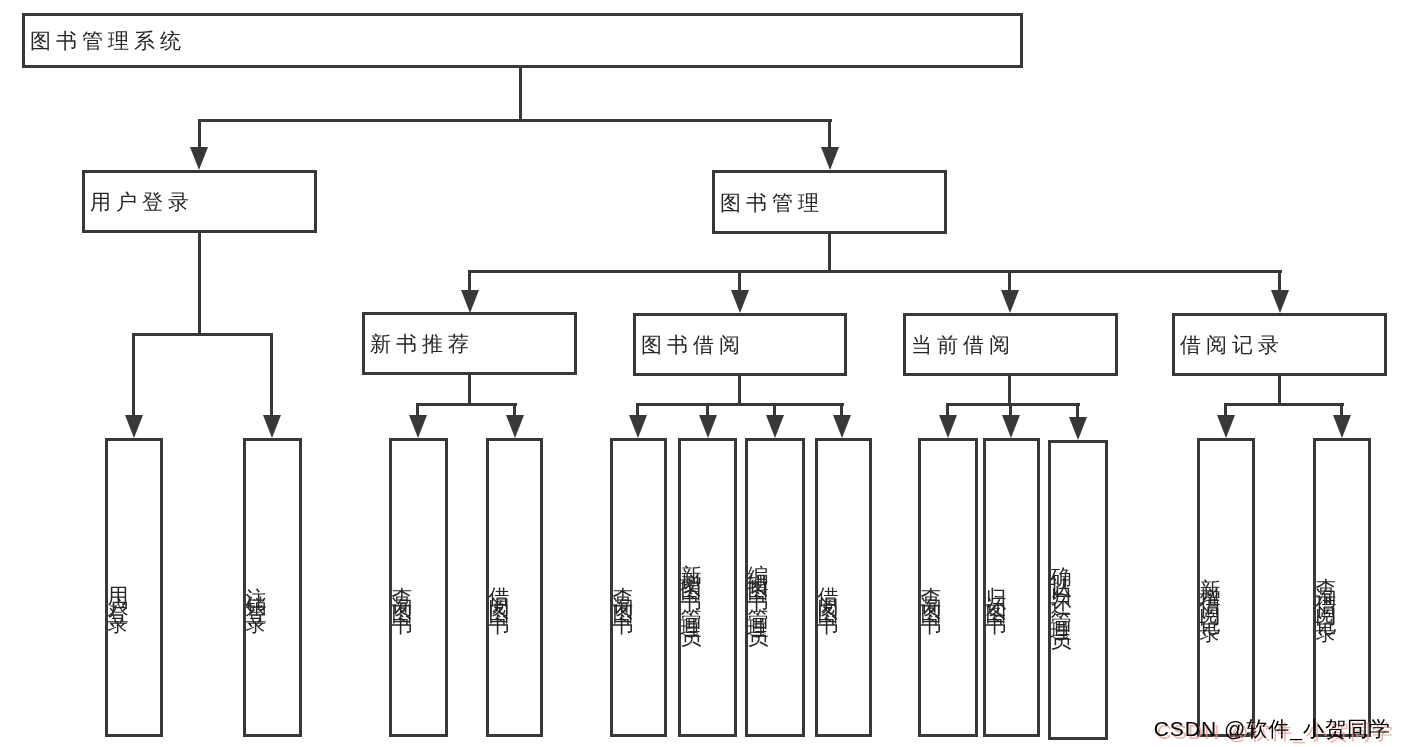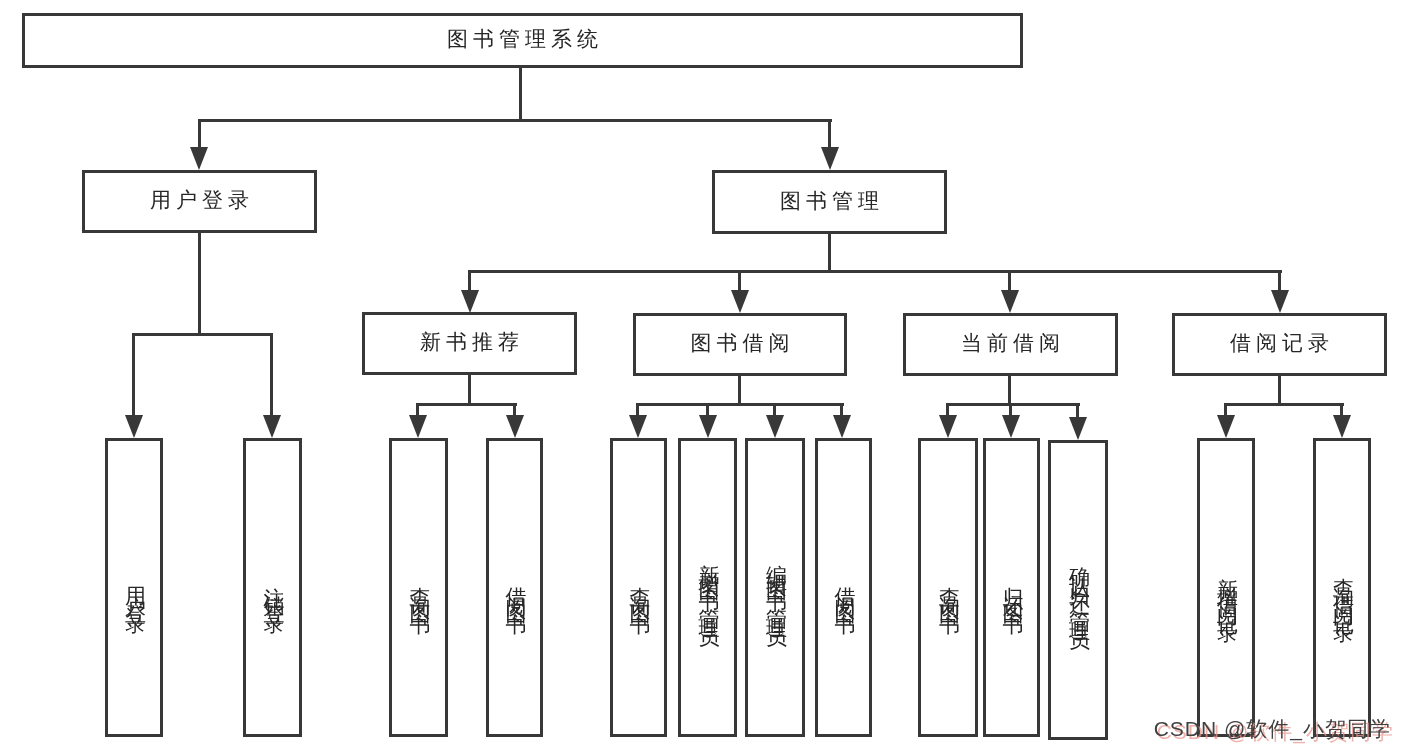--- a/index.html
+++ b/index.html
@@ -14,22 +14,21 @@
     overflow:hidden;
     font-family:"Liberation Sans","DejaVu Sans",sans-serif;
   }
   .node{
     position:absolute;
     box-sizing:border-box;
     border:3px solid var(--line);
     background:#ffffff;
     display:flex;
     align-items:center;
-    justify-content:center;
-    font-family:Liberation Mono, monospace;
+    justify-content:flex-start;
   }
   .node .lbl{
     color:var(--text);
     font-size:21px;
     line-height:1;
     white-space:nowrap;
   }
   .node.h .lbl{
     letter-spacing:5px;
     text-indent:5px; 
@@ -49,21 +48,21 @@
     width:0;height:0;
     border-left:9px solid transparent;
     border-right:9px solid transparent;
     border-top:23px solid var(--line);
   }
   .watermark{
     position:absolute;
     right:14px;
     bottom:4px;
     font-size:21px;
-    color:#404040;
+    color:#000000;
     letter-spacing:1px;
     text-shadow:3px 3px 0 rgba(233,150,140,0.75);
     white-space:nowrap;
   }
 </style>
 </head>
 <body>
 
 <div id="stage">
 

